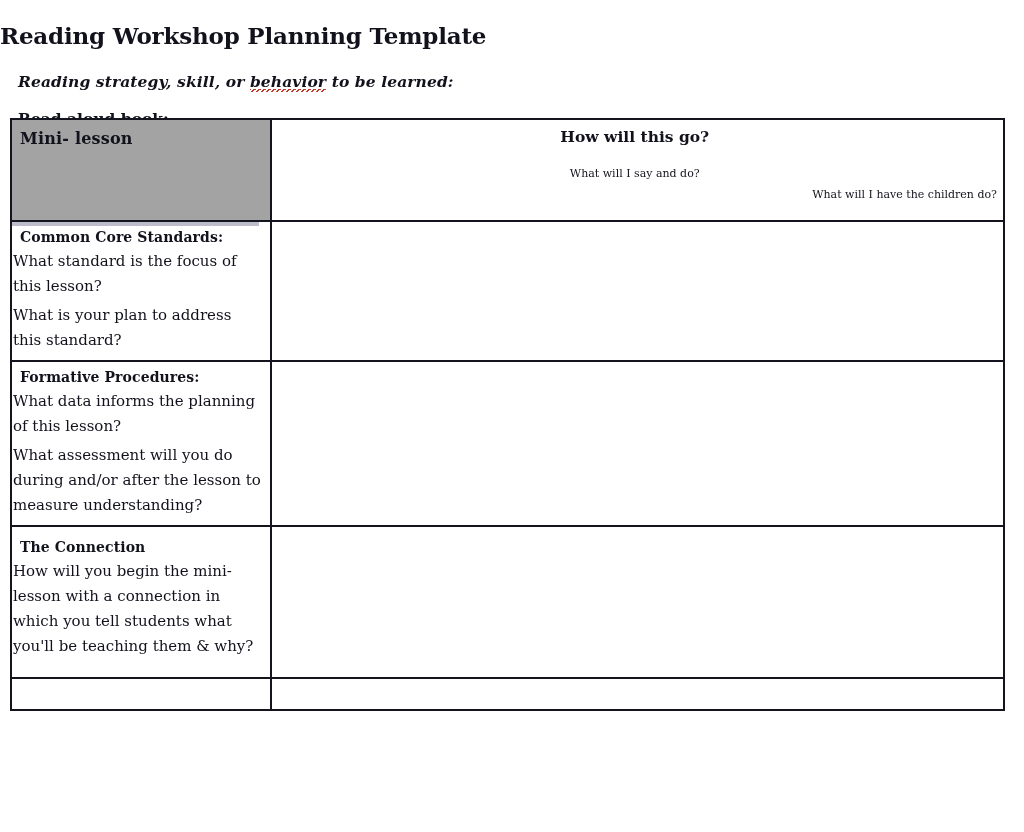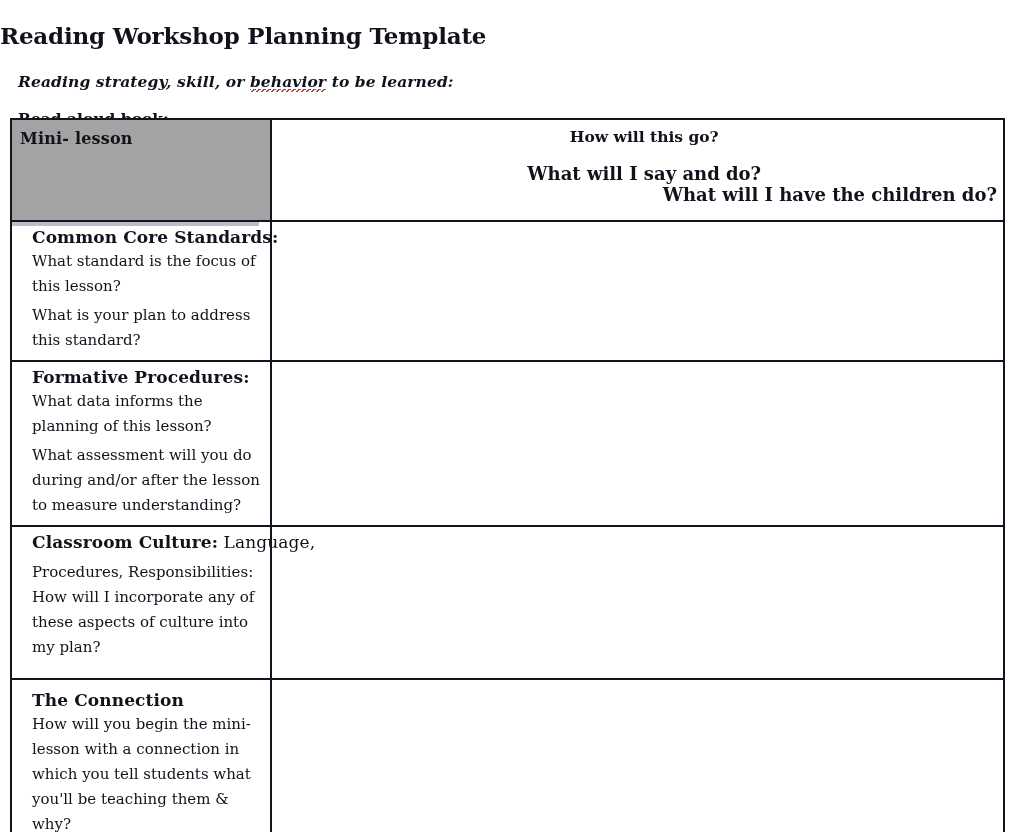--- a/index.html
+++ b/index.html
@@ -72,21 +72,21 @@
   .plan-table td {
     border: 2px solid #14141e;
     vertical-align: top;
     padding: 0;
     background: #ffffff;
   }
   .col-left  { width: 259px; }
   .col-right { width: 732px; }
 
   .cell-pad {
-    padding: 5px 6px 7px 20px;
+    padding: 5px 6px 7px 1px;
     overflow: visible;
   }
 
   
   .row-header .cell-left {
     background: #a3a3a3;
     height: 100px;
   }
   .hdr-label {
     font-weight: bold;
@@ -97,40 +97,40 @@
   .hdr-right {
     text-align: center;
     padding-top: 6px;
   }
   .hdr-right .hdr-q-main {
     font-weight: bold;
     font-size: 15.5px;
     line-height: 22px;
   }
   .hdr-right .hdr-q-sub {
-    font-size: 18px;
+    font-size: 11px;
     line-height: 21px;
     margin-top: 15px;
-    font-weight: bold;
   }
 
   
   .grey-sliver {
     height: 4px;
     background: #bcbcca;
     margin: 0 0 0 0;
     width: 247px;
   }
 
   .sec-title {
     font-weight: bold;
-    font-size: 17px;
+    font-size: 14px;
     line-height: 20px;
     letter-spacing: 0.1px;
     white-space: nowrap;
+    margin-left: 7px;
   }
   .sec-title .sec-title-tail {
     font-weight: normal;
   }
   .sec-body {
     font-size: 15px;
     line-height: 25px;
     margin-top: 2px;
   }
   .sec-body p {
@@ -204,35 +204,20 @@
             <p>What data informs the planning of this lesson?</p>
             <p>What assessment will you do during and/or after the lesson to measure understanding?</p>
           </div>
         </div>
       </td>
       <td class="cell-right">
         <div class="cell-pad"></div>
       </td>
     </tr>
 
-    <tr class="row-cc">
-      <td class="cell-left">
-        <div class="cell-pad">
-          <div class="sec-title">
-            <span>Classroom  Culture:</span><span class="sec-title-tail"> Language,</span>
-          </div>
-          <div class="sec-body" style="margin-top:8px;">
-            <p>Procedures, Responsibilities: How will I incorporate  any of these aspects of culture into my plan?</p>
-          </div>
-        </div>
-      </td>
-      <td class="cell-right">
-        <div class="cell-pad"></div>
-      </td>
-    </tr>
 
     <tr class="row-conn">
       <td class="cell-left">
         <div class="cell-pad" style="padding-top:10px;">
           <div class="sec-title">
             <span>The Connection</span>
           </div>
           <div class="sec-body">
             <p>How will you begin the mini-lesson with a connection in which you tell students  what you'll be teaching  them &amp; why?</p>
           </div>

